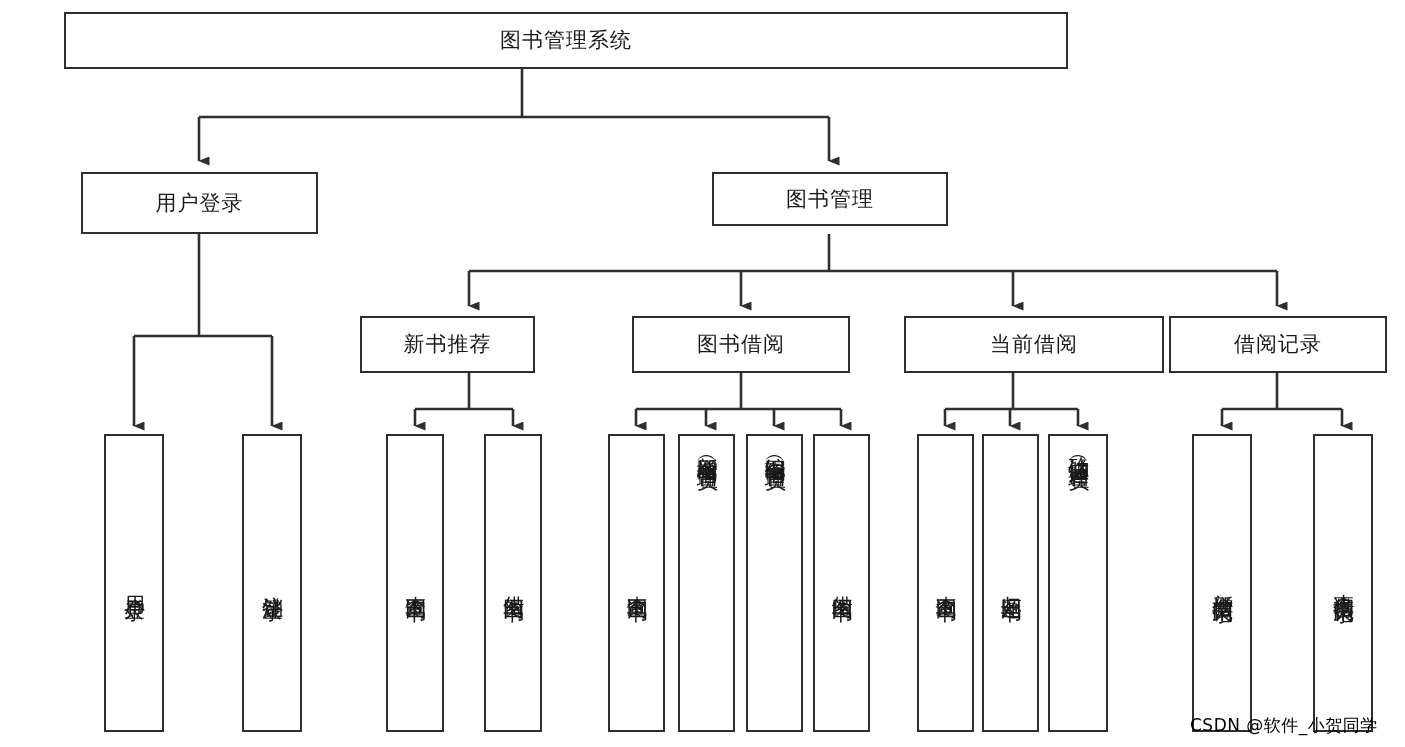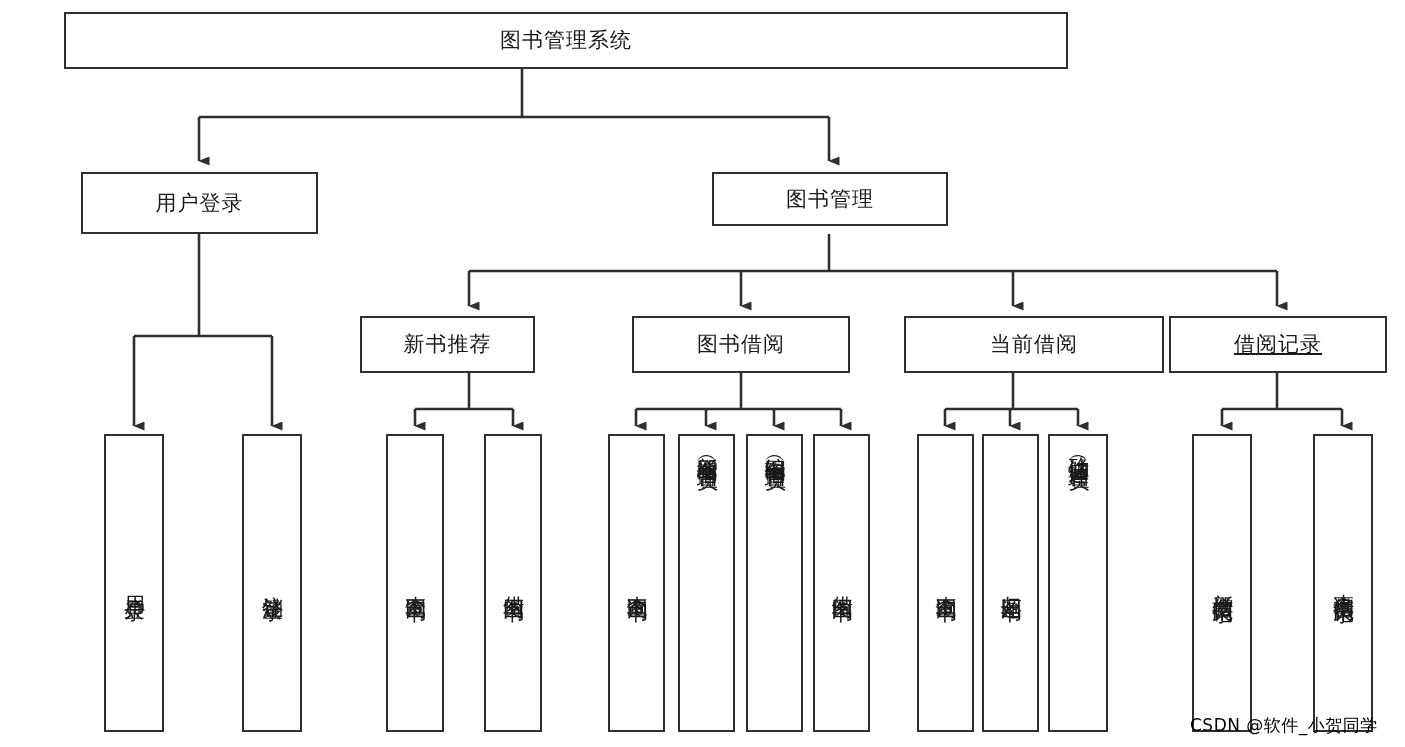--- a/index.html
+++ b/index.html
@@ -147,21 +147,21 @@
 
   <div class="node horizontal" style="left:360px; top:316px; width:175px; height:57px;">
     <span class="label">新书推荐</span>
   </div>
   <div class="node horizontal" style="left:632px; top:316px; width:218px; height:57px;">
     <span class="label">图书借阅</span>
   </div>
   <div class="node horizontal" style="left:904px; top:316px; width:260px; height:57px;">
     <span class="label">当前借阅</span>
   </div>
-  <div class="node horizontal" style="left:1169px; top:316px; width:218px; height:57px;text-decoration:underline;">
+  <div class="node horizontal" style="left:1169px; top:316px; width:218px; height:57px;">
     <span class="label">借阅记录</span>
   </div>
 
   <div class="node vertical centered" style="left:104px; top:434px; width:60px; height:298px;">
     <span class="label">用户登录</span>
   </div>
   <div class="node vertical centered" style="left:242px; top:434px; width:60px; height:298px;">
     <span class="label">注销登录</span>
   </div>
 

